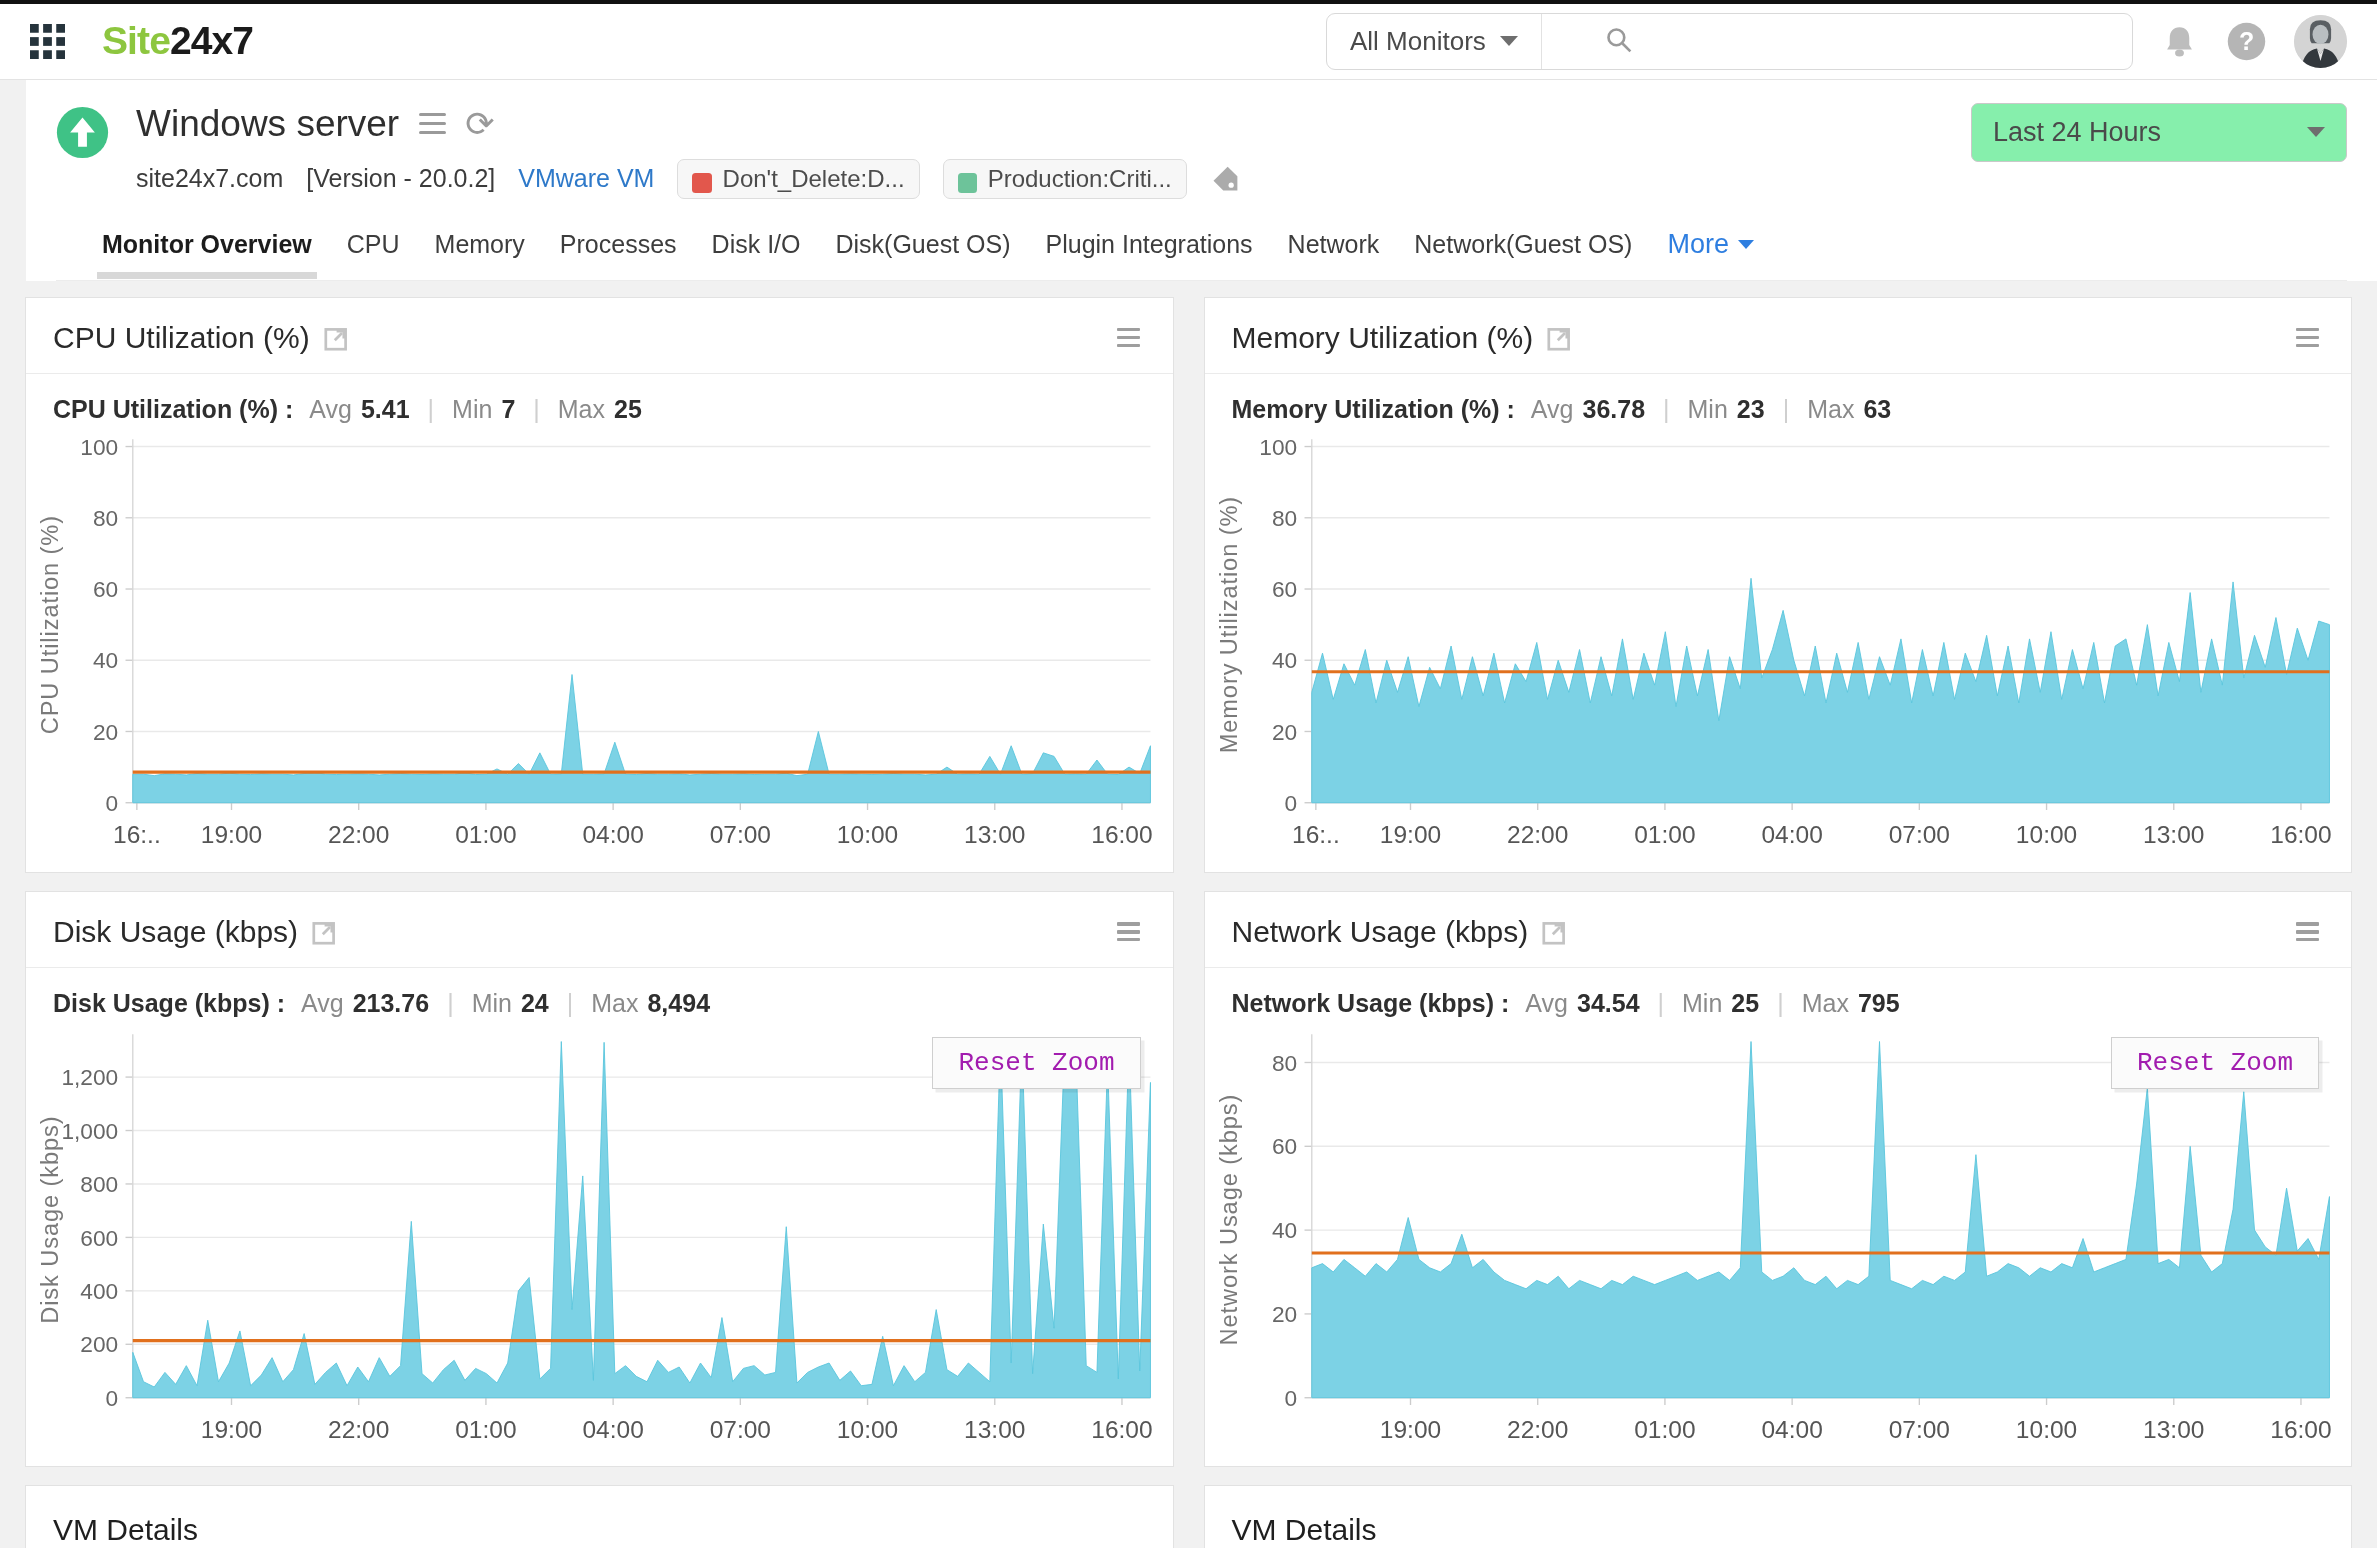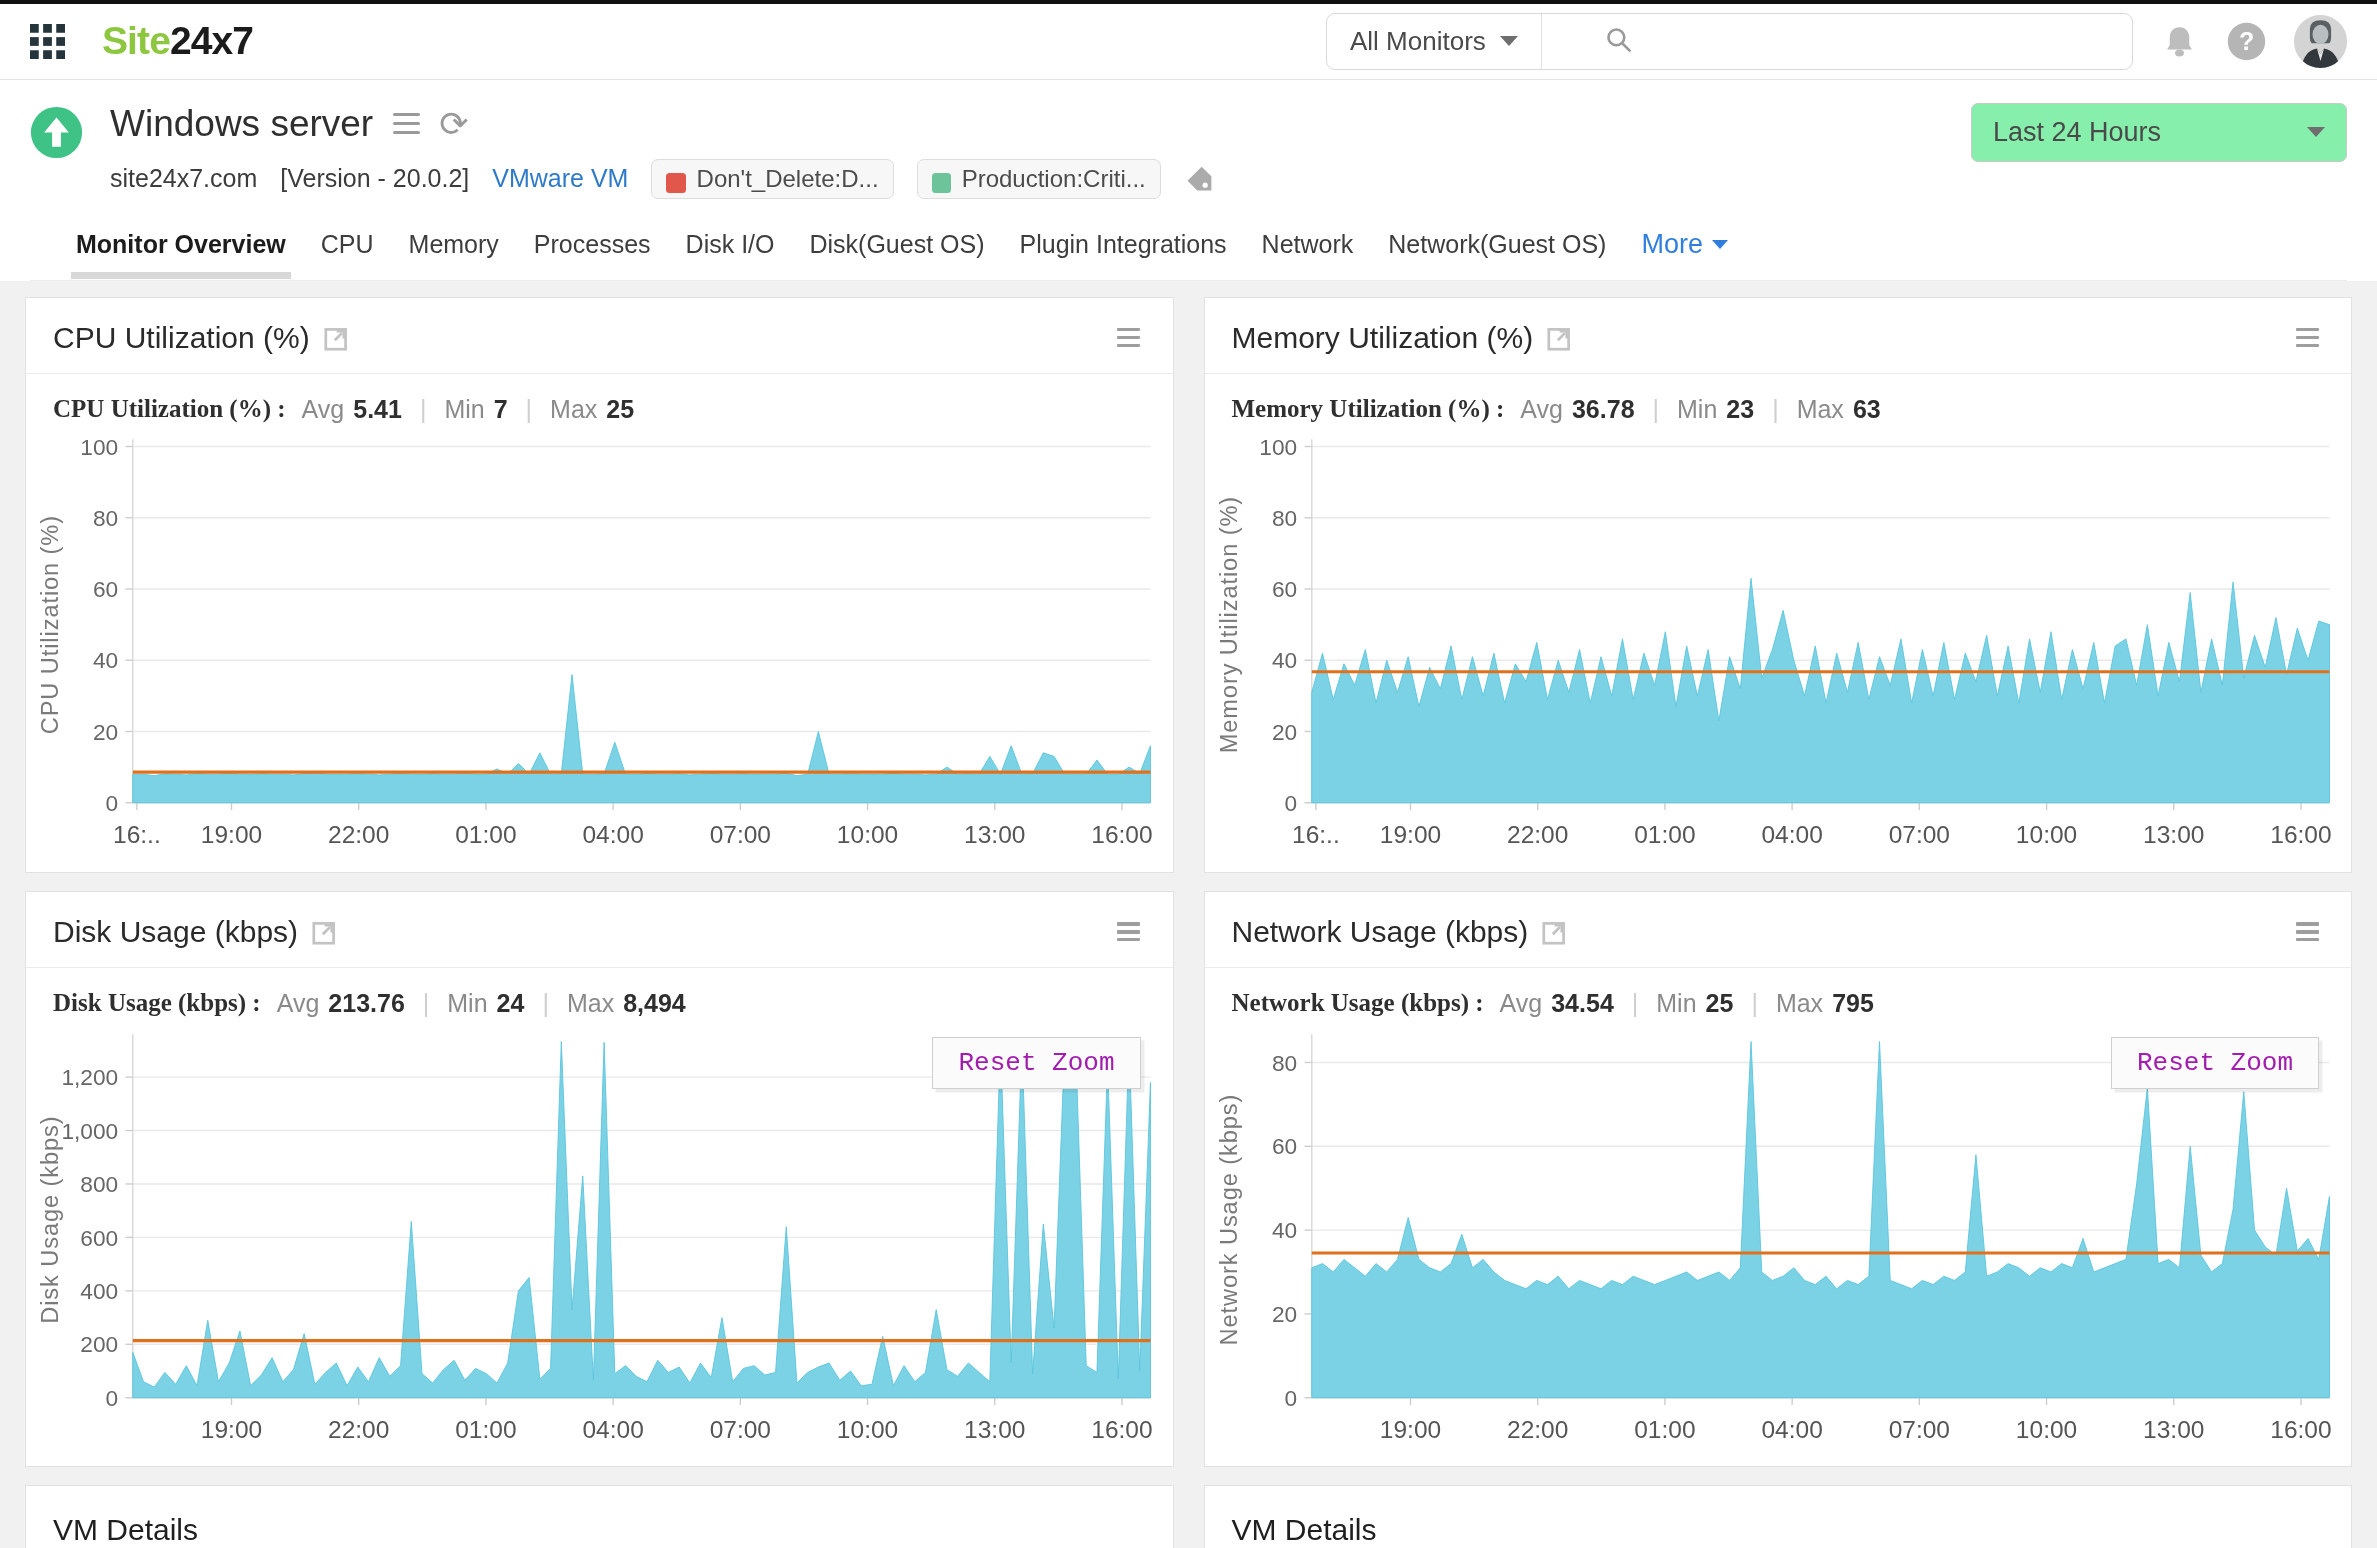--- a/index.html
+++ b/index.html
@@ -20,21 +20,21 @@
     border-right:1.8px solid #e2e2e2; cursor:pointer; font-size:26px; color:#4a4a4a; }
   .caret { width:0; height:0; border-left:9px solid transparent; border-right:9px solid transparent;
     border-top:10.6px solid #6e6e6e; display:inline-block; }
   .searchfield { display:flex; align-items:center; gap:12.4px; padding:0 19.5px; flex:1; }
   .searchfield input { border:none; outline:none; font-size:27px; color:#555; width:100%;
     font-family:"Liberation Sans", sans-serif; }
   .searchfield input::placeholder { color:#b5b5b5; }
   .iconbtn { cursor:pointer; display:flex; align-items:center; }
   .avatar { width:53px; height:53px; border-radius:50%; overflow:hidden; background:#d8d8d8; cursor:pointer; }
   
-  .header { background:#fff; padding:23px 30px 0 30px; }
+  .header { background:#fff; padding:23px 30px 0 30px;margin-left:26px; }
   .header-row1 { display:flex; align-items:flex-start; }
   .statuswrap { margin-top:3.5px; }
   .titleblock { margin-left:27px; }
   .title-line { display:flex; align-items:center; gap:19.5px; }
   .page-title { font-size:37px; font-weight:400; color:#2f2f2f; }
   .hamb { display:inline-flex; flex-direction:column; gap:5.3px; cursor:pointer; }
   .hamb i { width:27px; height:3.5px; background:#9a9a9a; border-radius:1.8px; }
   .refresh { font-size:35px; color:#9a9a9a; cursor:pointer; line-height:1; }
   .sub-line { display:flex; align-items:center; gap:23px; margin-top:14px; }
   .sub-line .domain { font-size:25px; color:#3c3c3c; }
@@ -57,21 +57,21 @@
   
   .content { padding:16px 25px 0 25px; display:grid; grid-template-columns:1fr 1fr; gap:18px 30px; }
   .panel { background:#fff; border:0.9px solid #e2e2e2; }
   .panel-head { display:flex; align-items:center; padding:23px 27px 18px 27px; }
   .panel-title { font-size:30px; font-weight:400; color:#2a2a2a; }
   .expand-icon { margin-left:14px; cursor:pointer; display:inline-flex; }
   .panel-menu { margin-left:auto; display:inline-flex; flex-direction:column; gap:4.4px; cursor:pointer; padding:5.3px; }
   .panel-menu i { width:23px; height:3.5px; background:#9e9e9e; border-radius:0.9px; }
   .panel-divider { border-top:1.8px solid #ebebeb; }
   .panel-stats { display:flex; align-items:center; padding:21px 27px 3.5px 27px; font-size:25px; }
-  .stat-label { font-weight:bold; color:#2f2f2f; margin-right:16px;font-family:Liberation Serif, serif; }
+  .stat-label { font-weight:bold; color:#2f2f2f; margin-right:16px; }
   .stat-key { color:#8a8a8a; margin-right:9px; }
   .stat-val { color:#2f2f2f; font-weight:bold; }
   .stat-sep { color:#cfcfcf; margin:0 18px; }
   .chart-wrap { position:relative; padding:5.3px 9px 12.4px 5.3px; }
   .chart-wrap svg { width:100%; display:block; }
   svg text { font-family:"Liberation Sans", sans-serif; }
   .reset-zoom { position:absolute; top:16px; right:32px; background:#fbfbfb; border:1.8px solid #cfcfcf;
     box-shadow:3.5px 3.5px 0 rgba(0,0,0,0.07); font-size:26px; color:#a21caf; padding:10px 25px;
     cursor:pointer; font-family:Liberation Mono, monospace; }
   

